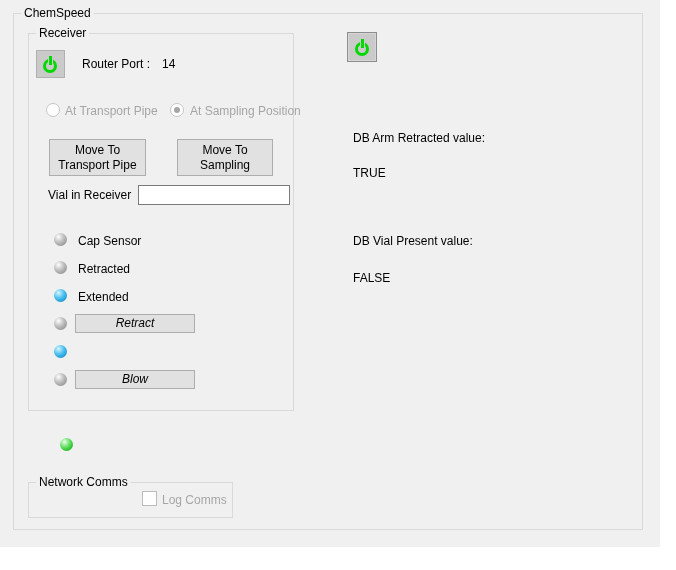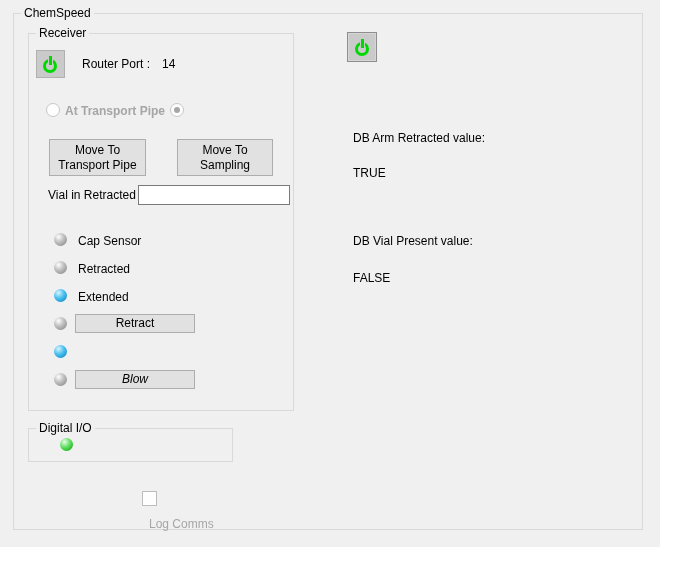--- a/index.html
+++ b/index.html
@@ -56,65 +56,66 @@
     <span class="power-glyph">
       <span class="power-ring"></span>
         <span class="power-bar"></span>
     </span>
   </div>
 
   <div class="abs" style="left:82px; top:57px;">Router Port :</div>
   <div class="abs" style="left:162px; top:57px;text-align:right;">14</div>
 
   <div class="radio" style="left:46px; top:103px;"></div>
-  <div class="abs dis-text" style="left:65px; top:104px;font-weight:bold;">At Transport Pipe</div>
+  <div class="abs dis-text" style="left:65px; top:104px;">At Transport Pipe</div>
   <div class="radio selected" style="left:170px; top:103px;">
       <span class="dot"></span>
     </div>
+  <div class="abs dis-text" style="left:190px; top:104px;">At Sampling Position</div>
 
   <div class="btn" style="left:49px; top:139px; width:97px; height:37px;">
     <span>Move To</span>
     <span>Transport Pipe</span>
   </div>
   <div class="btn" style="left:177px; top:139px; width:96px; height:37px;">
     <span>Move To</span>
     <span>Sampling</span>
   </div>
 
-  <div class="abs" style="left:48px; top:188px;">Vial in Retracted</div>
+  <div class="abs" style="left:48px; top:188px;">Vial in Receiver</div>
   <div class="textbox" style="left:138px; top:185px; width:152px; height:20px;"></div>
 
   <div class="led led-gray" style="left:54px; top:233px;"></div>
   <div class="abs" style="left:78px; top:234px;">Cap Sensor</div>
 
   <div class="led led-gray" style="left:54px; top:261px;"></div>
   <div class="abs" style="left:78px; top:262px;">Retracted</div>
 
   <div class="led led-blue" style="left:54px; top:289px;"></div>
   <div class="abs" style="left:78px; top:290px;">Extended</div>
 
   <div class="led led-gray" style="left:54px; top:317px;"></div>
-  <div class="btn" style="left:75px; top:314px; width:120px; height:19px;">
+  <div class="btn" style="left:75px; top:314px; width:120px; height:19px;font-style:italic;">
     <span>Retract</span>
   </div>
 
   <div class="led led-blue" style="left:54px; top:345px;"></div>
 
   <div class="led led-gray" style="left:54px; top:373px;"></div>
   <div class="btn" style="left:75px; top:370px; width:120px; height:19px;font-style:italic;">
     <span>Blow</span>
   </div>
 
-  <div class="groupbox" style="left:28px; top:428px; width:205px; height:34px;">
-    <span class="groupbox-label">Digital I/O</span>
-  </div>
   <div class="led led-green" style="left:60px; top:438px;"></div>
 
+  <div class="groupbox" style="left:28px; top:482px; width:205px; height:36px;">
+    <span class="groupbox-label">Network Comms</span>
+  </div>
   <div class="checkbox" style="left:142px; top:491px;"></div>
-  <div class="abs dis-text" style="left:149px; top:493px;margin-top:24px;">Log Comms</div>
+  <div class="abs dis-text" style="left:162px; top:493px;">Log Comms</div>
 
   <div class="power-btn focused" style="left:347px; top:32px; width:30px; height:30px;">
     <span class="power-glyph">
       <span class="power-ring"></span>
         <span class="power-bar"></span>
     </span>
   </div>
 
   <div class="abs" style="left:353px; top:131px;">DB Arm Retracted value:</div>
   <div class="abs" style="left:353px; top:166px;">TRUE</div>

